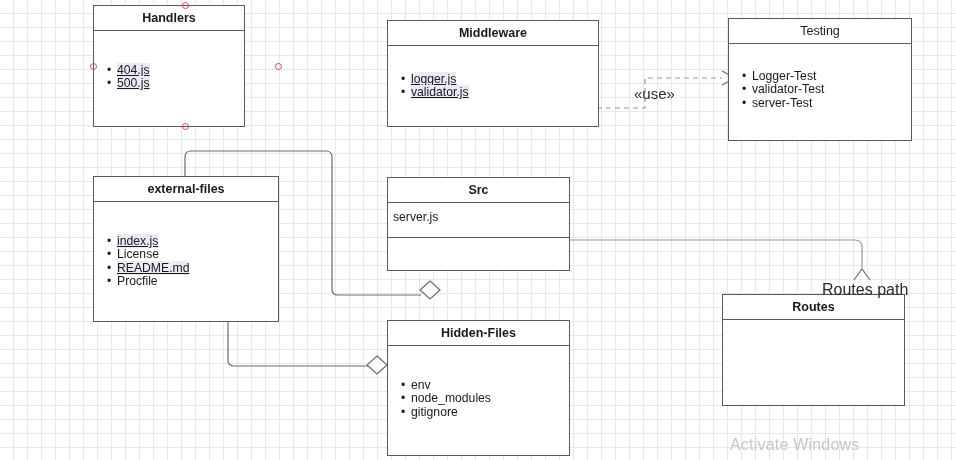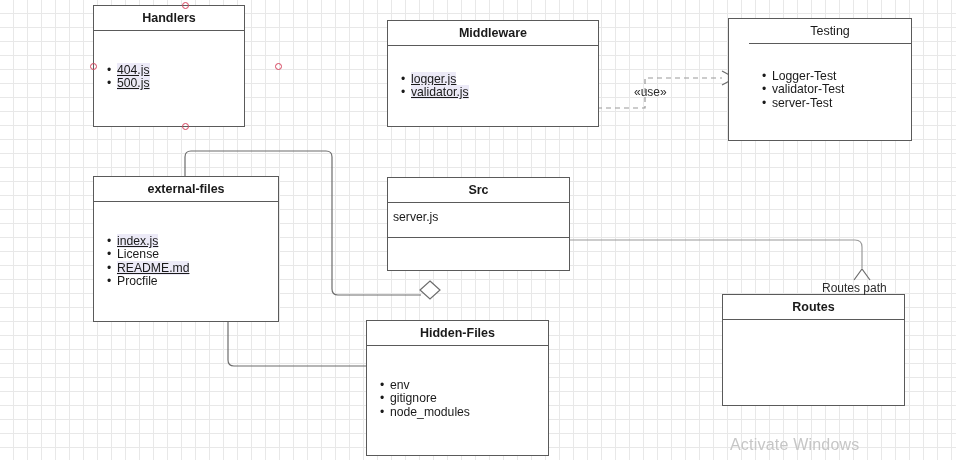--- a/index.html
+++ b/index.html
@@ -84,27 +84,27 @@
     box-sizing:border-box;
   }
   svg.overlay{
     position:absolute;
     left:0;top:0;
     width:956px;height:460px;
     pointer-events:none;
   }
   .edge-label{
     position:absolute;
-    font-size:12px;
+    font-size:16px;
     color:#2b2b2b;
     white-space:nowrap;
   }
   .stereotype{
     position:absolute;
-    font-size:12px;
+    font-size:15px;
     color:#2b2b2b;
     white-space:nowrap;
   }
   .watermark{
     position:absolute;
     font-size:16px;
     color:#c6c6c6;
     white-space:nowrap;
     letter-spacing:0.2px;
   }
@@ -152,21 +152,21 @@
     <div class="node-title bold">Middleware</div>
     <div class="divider"></div>
     <div class="node-body">
       <ul class="items" style="padding-top:27px;padding-left:11px;">
         <li class="link"><span class="lbl">logger.js</span></li>
         <li class="link"><span class="lbl">validator.js</span></li>
       </ul>
     </div>
   </div>
 
-  <div class="node" style="left:728px;top:18px;width:184px;height:123px;padding-left:20px;">
+  <div class="node" style="left:728px;top:18px;width:184px;height:123px;">
     <div class="node-title">Testing</div>
     <div class="divider"></div>
     <div class="node-body">
       <ul class="items" style="padding-top:26px;padding-left:11px;">
         <li><span class="lbl">Logger-Test</span></li>
         <li><span class="lbl">validator-Test</span></li>
         <li><span class="lbl">server-Test</span></li>
       </ul>
     </div>
   </div>
@@ -187,28 +187,28 @@
     <div class="node-body">
       <ul class="items" style="padding-top:33px;padding-left:11px;">
         <li class="link"><span class="lbl">index.js</span></li>
         <li><span class="lbl">License</span></li>
         <li class="link"><span class="lbl">README.md</span></li>
         <li><span class="lbl">Procfile</span></li>
       </ul>
     </div>
   </div>
 
-  <div class="node" style="left:366px;top:320px;width:183px;height:136px;">
+  <div class="node" style="left:387px;top:320px;width:183px;height:136px;">
     <div class="node-title bold">Hidden-Files</div>
     <div class="divider"></div>
     <div class="node-body">
       <ul class="items" style="padding-top:33px;padding-left:11px;">
         <li><span class="lbl">env</span></li>
+        <li><span class="lbl">node_modules</span></li>
         <li><span class="lbl">gitignore</span></li>
-        <li><span class="lbl">node_modules</span></li>
       </ul>
     </div>
   </div>
 
   <div class="node" style="left:722px;top:294px;width:183px;height:112px;">
     <div class="node-title bold">Routes</div>
     <div class="divider"></div>
     <div class="node-body"></div>
   </div>
 

